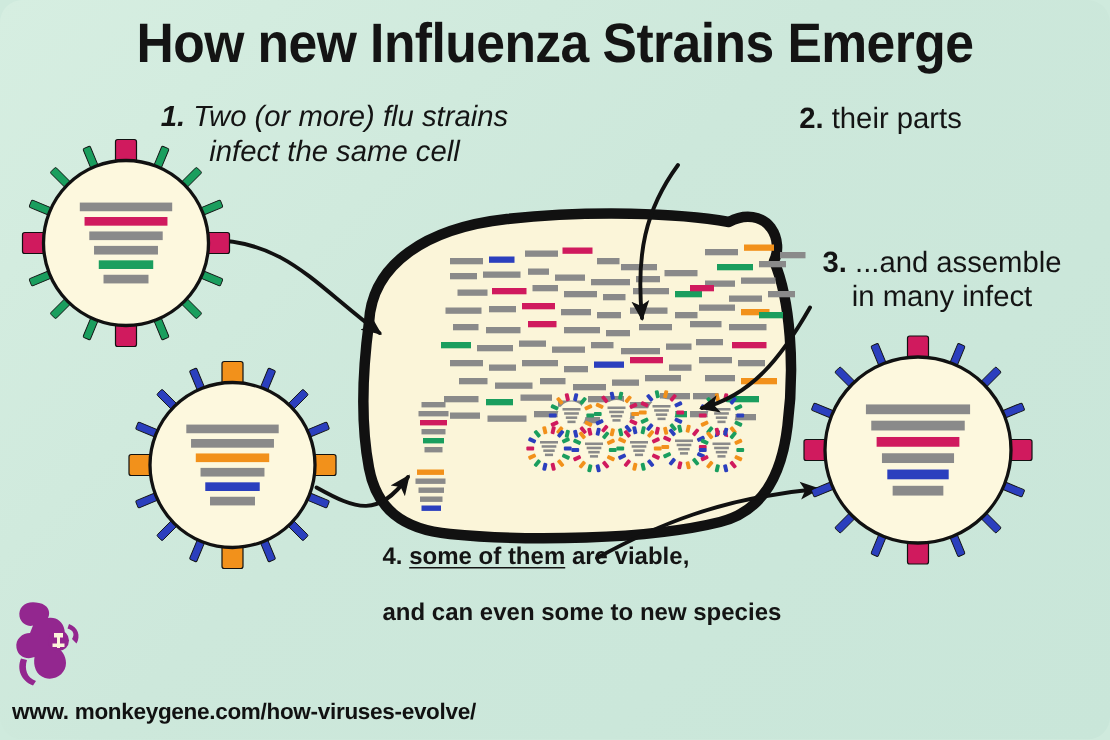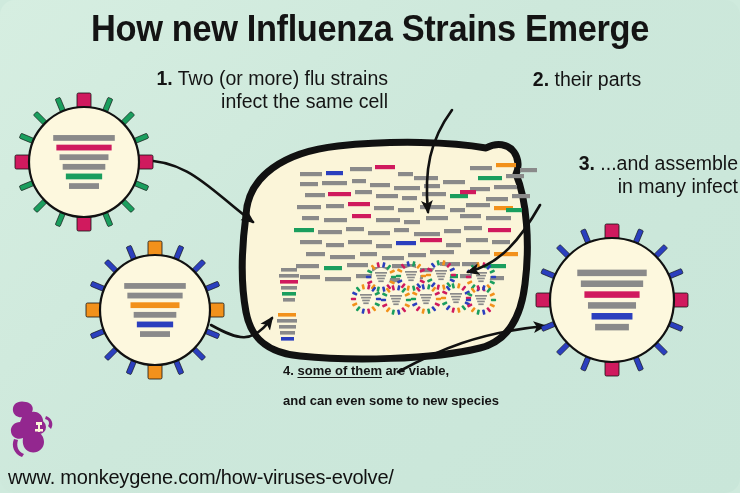--- a/index.html
+++ b/index.html
@@ -17,35 +17,35 @@
   .txt{position:absolute;color:#141414;line-height:1.16;}
 
   #title{
     left:0;top:8px;width:740px;text-align:center;
     font-size:37px;font-weight:bold;letter-spacing:-0.4px;
     font-family:"Liberation Sans Narrow","Liberation Sans",sans-serif;
     transform:scaleX(0.93);transform-origin:center top;
   }
   .cap{font-size:19.5px;font-weight:normal;}
   .cap b{font-weight:bold;}
-  #cap1{left:58px;top:67px;width:330px;text-align:right;}
+  #cap1{left:58px;top:67px;width:330px;text-align:center;font-style:italic;}
   #cap2{left:437px;top:68px;width:300px;text-align:center;}
-  #cap3{left:518px;top:152px;width:220px;text-align:right;}
-  #cap4{left:255px;top:363px;width:430px;text-align:left;font-weight:bold;font-size:13px;margin-left:28px;}
+  #cap3{left:518px;top:164px;width:220px;text-align:center;}
+  #cap4{left:255px;top:363px;width:430px;text-align:left;font-weight:bold;font-size:16px;}
   #cap4 u{text-decoration:underline;text-underline-offset:2px;}
 
   #logo-wrap{position:absolute;left:6px;top:396px;width:210px;height:62px;}
   #logo-text{position:absolute;left:60px;top:-2px;line-height:0.92;}
   .logo-l1{font-size:31px;font-weight:bold;color:#93278f;letter-spacing:-0.5px;
     font-family:"Liberation Sans Narrow","Liberation Sans",sans-serif;transform:scaleX(0.92);transform-origin:left top;}
   .logo-l2{font-size:31px;font-weight:bold;letter-spacing:-0.5px;
     font-family:"Liberation Sans Narrow","Liberation Sans",sans-serif;transform:scaleX(0.92);transform-origin:left top;}
   .logo-gene{color:#93278f;}
   .logo-dotcom{color:#1a7a4a;}
-  #url{left:8px;top:466px;font-size:20px;font-weight:normal;color:#111;letter-spacing:-0.2px;}
+  #url{left:8px;top:466px;font-size:15px;font-weight:bold;color:#111;letter-spacing:-0.2px;}
 </style>
 </head>
 <body>
 
 <div id="canvas">
 
   <svg class="layer" viewBox="0 0 740 493">
     <defs>
       <marker id="ah" viewBox="0 0 10 10" refX="8.5" refY="5" markerWidth="5.2" markerHeight="5.2" orient="auto-start-reverse">
         <path d="M0,0.6 L10,5 L0,9.4 L2.4,5 Z" fill="#111"></path>

